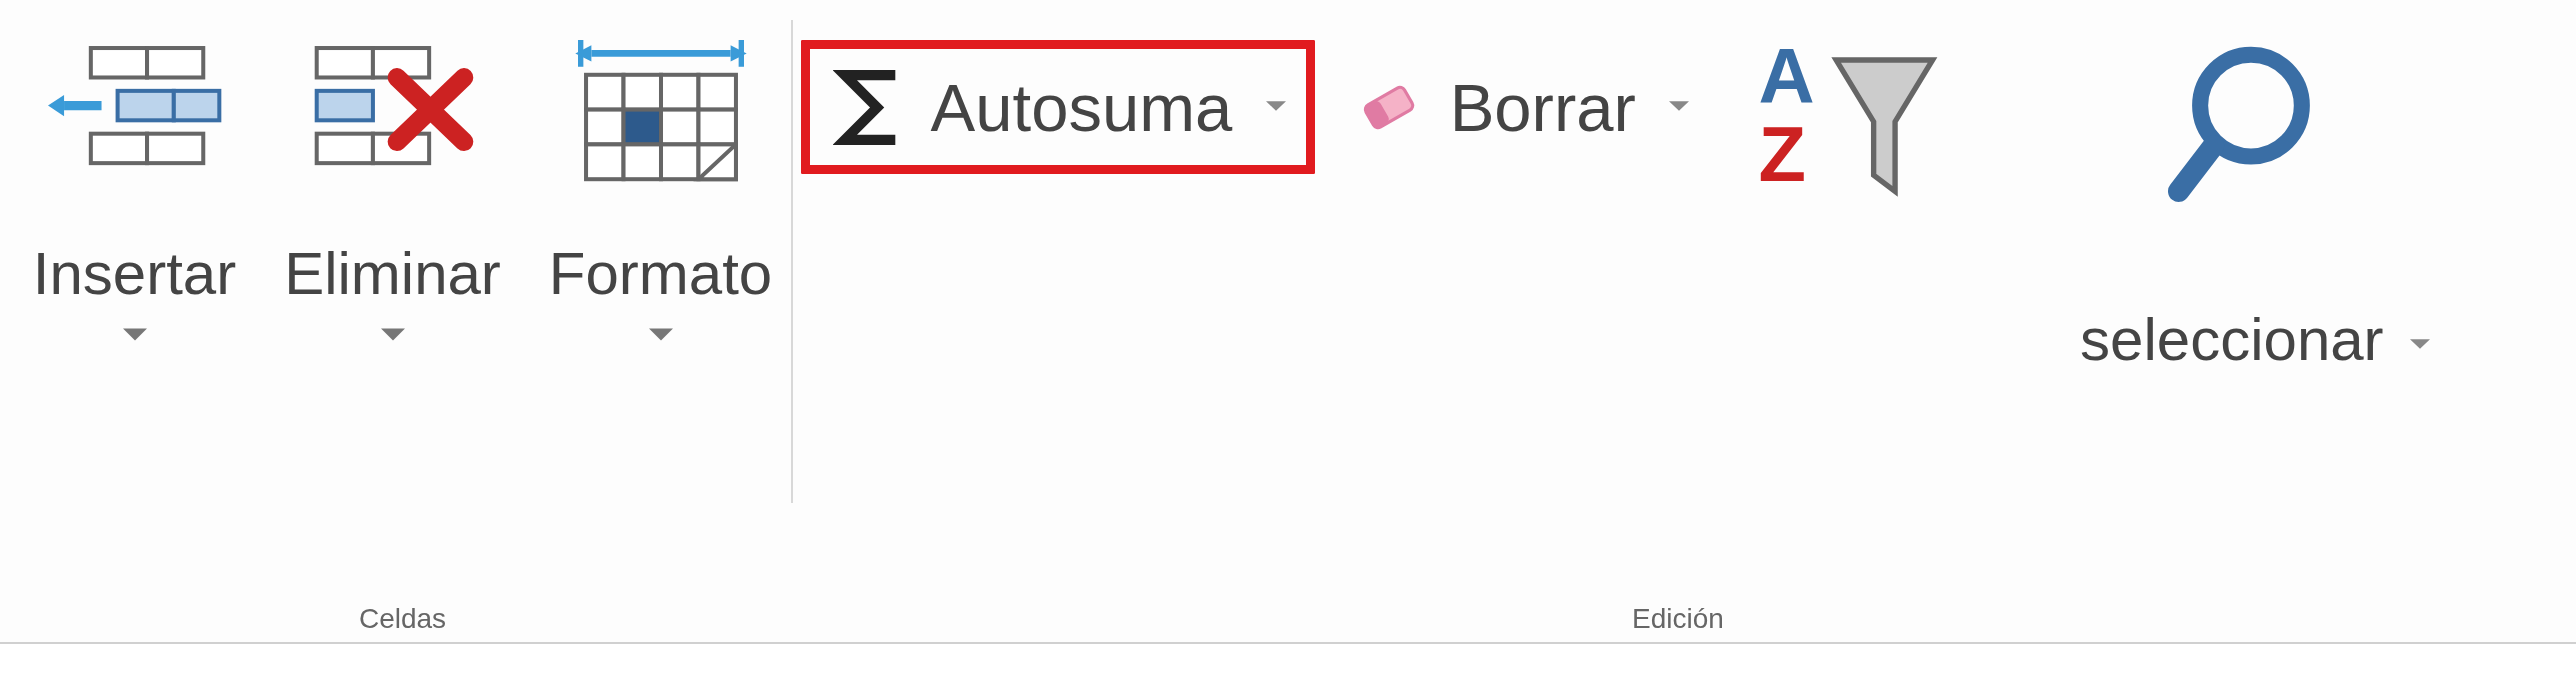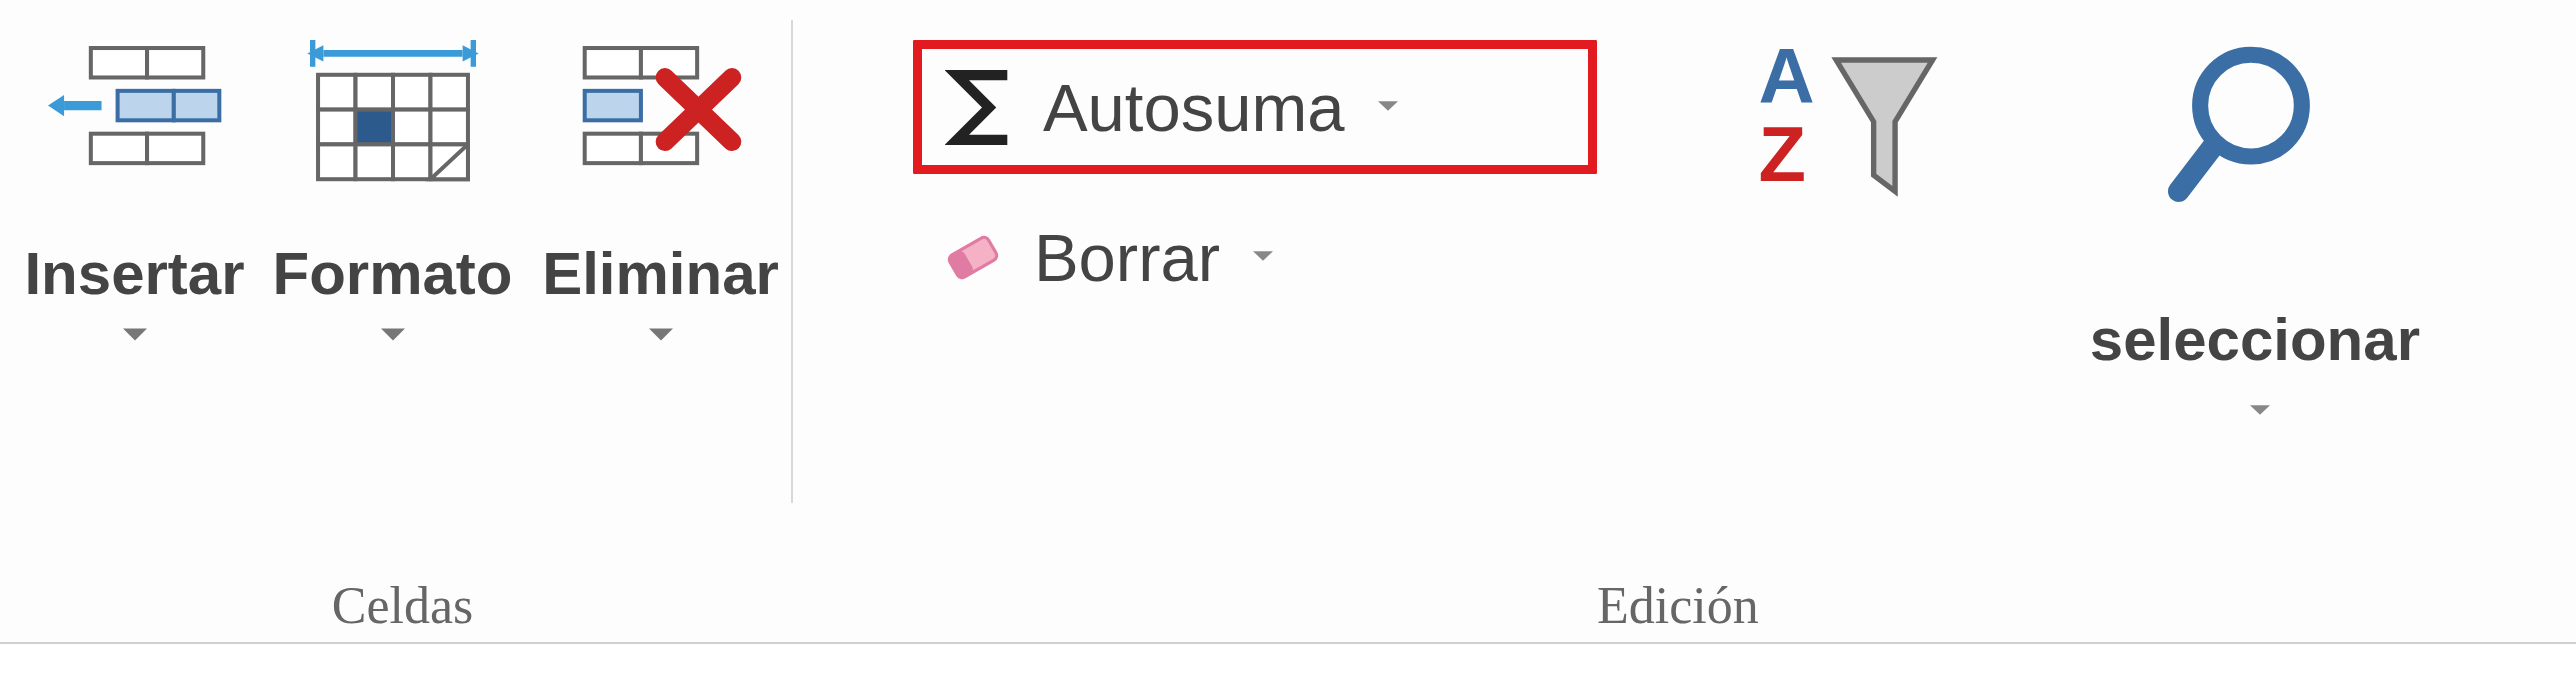--- a/index.html
+++ b/index.html
@@ -20,24 +20,23 @@
     padding:0 13.4px;
     box-sizing:border-box;
   }
   .group-body{
     display:flex;
     align-items:flex-start;
     gap:27px;
     flex:1;
   }
   .group-label{
-    font-size:52px;
+    font-size:28px;
     color:#666;
     margin-top:1px;
-    font-family:Liberation Serif, serif;
   }
   .sep{
     width:0;
     border-left:2px solid #d8d8d8;
     align-self:stretch;
     margin:13.4px 13.4px 60px 13.4px;
     position:relative;
     top:-13.4px;
     height:483px;
   }
@@ -48,26 +47,26 @@
     flex-direction:column;
     align-items:center;
     justify-content:flex-start;
     width:255px;
     padding:6.7px 0;
     box-sizing:border-box;
     cursor:default;
   }
   .vbtn.taller{width:309px;}
   .vbtn .icon{height:201px;display:flex;align-items:center;justify-content:center;}
-  .vbtn .label{font-size:60px;color:#444;line-height:1.1;text-align:center;margin-top:13.4px;font-weight:bold;}
+  .vbtn .label{font-size:60px;color:#444;line-height:1.1;text-align:center;margin-top:13.4px;}
   .vbtn .caret{margin-top:20px;}
   .caret svg{display:block;}
 
   
-  .stack{display:flex;flex-direction:column;gap:38px;justify-content:center;padding-top:20px;margin-right:27px;width:684px;}
+  .stack{display:flex;flex-direction:row;gap:14px;justify-content:center;padding-top:20px;margin-right:27px;width:684px;}
   .hbtn{
     display:flex;
     align-items:center;
     gap:20px;
     padding:6.7px 20px;
     box-sizing:border-box;
   }
   .hbtn .hicon{width:81px;display:flex;justify-content:center;}
   .hbtn .hlabel{font-size:67px;color:#444;white-space:nowrap;}
   .hbtn .hcaret{margin-left:13.4px;}
@@ -97,20 +96,43 @@
             <rect x="94" y="38" width="34" height="22" fill="#bcd4ec" stroke="#3a6ea5" stroke-width="3"></rect>
 
             <line x1="40" y1="49" x2="12" y2="49" stroke="#3a9bd8" stroke-width="7"></line>
             <polygon points="12,41 12,57 0,49" fill="#3a9bd8"></polygon>
 
             <rect x="32" y="70" width="42" height="22" fill="#fff" stroke="#666" stroke-width="3"></rect>
             <rect x="74" y="70" width="42" height="22" fill="#fff" stroke="#666" stroke-width="3"></rect>
           </svg>
         </div>
         <div class="label">Insertar</div>
+        <div class="caret">
+          <svg width="24" height="14.8" viewBox="0 0 36 22">
+              <polygon points="0,2 36,2 18,20" fill="#777"></polygon>
+            </svg>
+        </div>
+      </div>
+
+      <div class="vbtn" style="width:241px;">
+        <div class="icon">
+          <svg width="174" height="174" viewBox="0 0 130 130">
+            <rect x="8" y="6" width="42" height="22" fill="#fff" stroke="#666" stroke-width="3"></rect>
+            <rect x="50" y="6" width="42" height="22" fill="#fff" stroke="#666" stroke-width="3"></rect>
+            <rect x="8" y="38" width="42" height="22" fill="#bcd4ec" stroke="#3a6ea5" stroke-width="3"></rect>
+            <rect x="8" y="70" width="42" height="22" fill="#fff" stroke="#666" stroke-width="3"></rect>
+            <rect x="50" y="70" width="42" height="22" fill="#fff" stroke="#666" stroke-width="3"></rect>
+
+            <g stroke="#c22" stroke-width="14" stroke-linecap="round">
+              <line x1="68" y1="28" x2="118" y2="76"></line>
+              <line x1="118" y1="28" x2="68" y2="76"></line>
+            </g>
+          </svg>
+        </div>
+        <div class="label">Eliminar</div>
         <div class="caret">
           <svg width="24" height="14.8" viewBox="0 0 36 22">
               <polygon points="0,2 36,2 18,20" fill="#777"></polygon>
             </svg>
         </div>
       </div>
 
       <div class="vbtn" style="width:241px;">
         <div class="icon">
           <svg width="188" height="174" viewBox="0 0 140 130">
@@ -140,43 +162,20 @@
           </svg>
         </div>
         <div class="label">Formato</div>
         <div class="caret">
           <svg width="24" height="14.8" viewBox="0 0 36 22">
               <polygon points="0,2 36,2 18,20" fill="#777"></polygon>
             </svg>
         </div>
       </div>
 
-      <div class="vbtn" style="width:241px;">
-        <div class="icon">
-          <svg width="174" height="174" viewBox="0 0 130 130">
-            <rect x="8" y="6" width="42" height="22" fill="#fff" stroke="#666" stroke-width="3"></rect>
-            <rect x="50" y="6" width="42" height="22" fill="#fff" stroke="#666" stroke-width="3"></rect>
-            <rect x="8" y="38" width="42" height="22" fill="#bcd4ec" stroke="#3a6ea5" stroke-width="3"></rect>
-            <rect x="8" y="70" width="42" height="22" fill="#fff" stroke="#666" stroke-width="3"></rect>
-            <rect x="50" y="70" width="42" height="22" fill="#fff" stroke="#666" stroke-width="3"></rect>
-
-            <g stroke="#c22" stroke-width="14" stroke-linecap="round">
-              <line x1="68" y1="28" x2="118" y2="76"></line>
-              <line x1="118" y1="28" x2="68" y2="76"></line>
-            </g>
-          </svg>
-        </div>
-        <div class="label">Eliminar</div>
-        <div class="caret">
-          <svg width="24" height="14.8" viewBox="0 0 36 22">
-              <polygon points="0,2 36,2 18,20" fill="#777"></polygon>
-            </svg>
-        </div>
-      </div>
-
     </div>
     <div class="group-label">Celdas</div>
   </div>
 
   <div class="sep"></div>
 
   <div class="group" style="flex:1;">
     <div class="group-body" style="gap:54px; align-items:flex-start;">
 
       <div class="stack">

